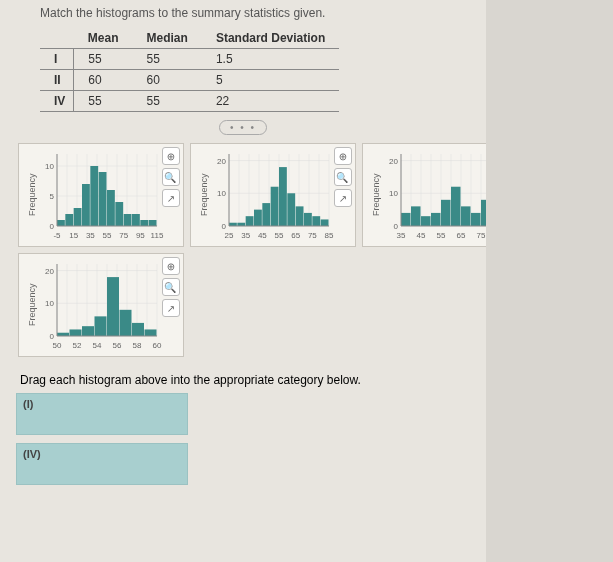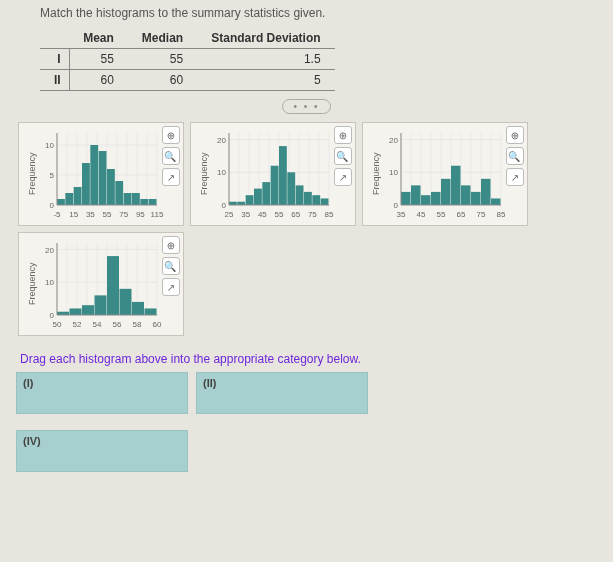--- a/index.html
+++ b/index.html
@@ -1,42 +1,42 @@
 <!DOCTYPE html>
 <html><head>
 <meta charset="utf-8">
 <style>
 body{margin:0;font-family:Arial,sans-serif;background:#d9d6d0;font-size:12px;color:#333}
-.page{width:613px;height:562px;background:#e8e5df;position:relative;overflow:hidden}
+.page{width:486px;height:562px;background:#e8e5df;position:relative;overflow:hidden}
 .instr{padding:6px 12px 8px 40px;color:#555;font-size:12px}
 .table{margin-left:40px;border-collapse:collapse;font-size:12px}
-.table th,.table td{padding:3px 14px;text-align:right;border-bottom:1px solid #888}
+.table th,.table td{padding:3px 14px;text-align:left;border-bottom:1px solid #888}
 .table th{font-weight:bold}
 .table td:first-child{font-weight:bold;border-right:1px solid #888;padding-right:8px}
 .more{text-align:center;margin:8px 0}
 .more span{display:inline-block;border:1px solid #aaa;border-radius:10px;padding:1px 10px;color:#888;font-size:10px;letter-spacing:2px}
 .charts-row{display:flex;gap:6px;padding:0 18px}
 .chart-box{background:#f5f3ee;border:1px solid #c8c4bc;padding:6px;position:relative}
 .chart-inner{display:flex}
 .ylabel{writing-mode:vertical-rl;transform:rotate(180deg);font-size:9px;color:#666;padding-right:2px;text-align:center}
 .plot{position:relative}
 svg{display:block}
 .axis{stroke:#888;stroke-width:1}
 .grid{stroke:#ddd;stroke-width:0.5}
 .bar{fill:#3a8a87}
 .tick{font-size:8px;fill:#666}
 .yt{font-size:8px;fill:#666;text-anchor:end}
 .tools{position:absolute;right:3px;top:3px;display:flex;flex-direction:column;gap:3px}
 .tool{width:16px;height:16px;border:1px solid #bbb;border-radius:3px;background:#fff;display:flex;align-items:center;justify-content:center;font-size:10px;color:#666;cursor:pointer}
 .row2{padding:6px 18px}
-.drag-instr{padding:10px 32px 6px 20px;font-size:12px;color:#6d28d9}
+.drag-instr{padding:10px 32px 6px 20px;font-size:12px;color:#000000}
 .drops{padding:0 16px;display:flex;flex-wrap:wrap;gap:8px}
 .drop{background:#a8cfcf;width:170px;height:40px;border:1px solid #9bc2c2;position:relative}
 .drop .lbl{position:absolute;left:6px;top:4px;font-size:11px;font-weight:bold;color:#444}
-.drop2{margin-top:16px}
+.drop2{margin-top:8px}
 </style>
 </head>
 <body>
 <div class="page">
 
 <div class="instr">Match the histograms to the summary statistics given.</div>
 
 <table class="table">
 <thead>
         <tr>
@@ -51,20 +51,26 @@
           <td>I</td>
           <td>55</td>
           <td>55</td>
           <td>1.5</td>
         </tr>
 <tr>
           <td>II</td>
           <td>60</td>
           <td>60</td>
           <td>5</td>
+        </tr>
+<tr>
+          <td>IV</td>
+          <td>55</td>
+          <td>55</td>
+          <td>22</td>
         </tr>
 </tbody>
 </table>
 
 <div class="more"><span>• • •</span></div>
 
 <div class="charts-row">
   <div class="chart-box">
     <div class="chart-inner">
       <div class="ylabel">Frequency</div>
@@ -269,23 +275,20 @@
     </div>
   </div>
 </div>
 
 <div class="drag-instr">Drag each histogram above into the appropriate category below.</div>
 
 <div class="drops">
   <div class="drop">
         <span class="lbl">(I)</span>
       </div>
-  <div class="drop">
-        <span class="lbl">(II)</span>
-      </div>
 </div>
 <div class="drops drop2">
   <div class="drop">
         <span class="lbl">(IV)</span>
       </div>
 </div>
 
 </div>
 
 </body></html>

